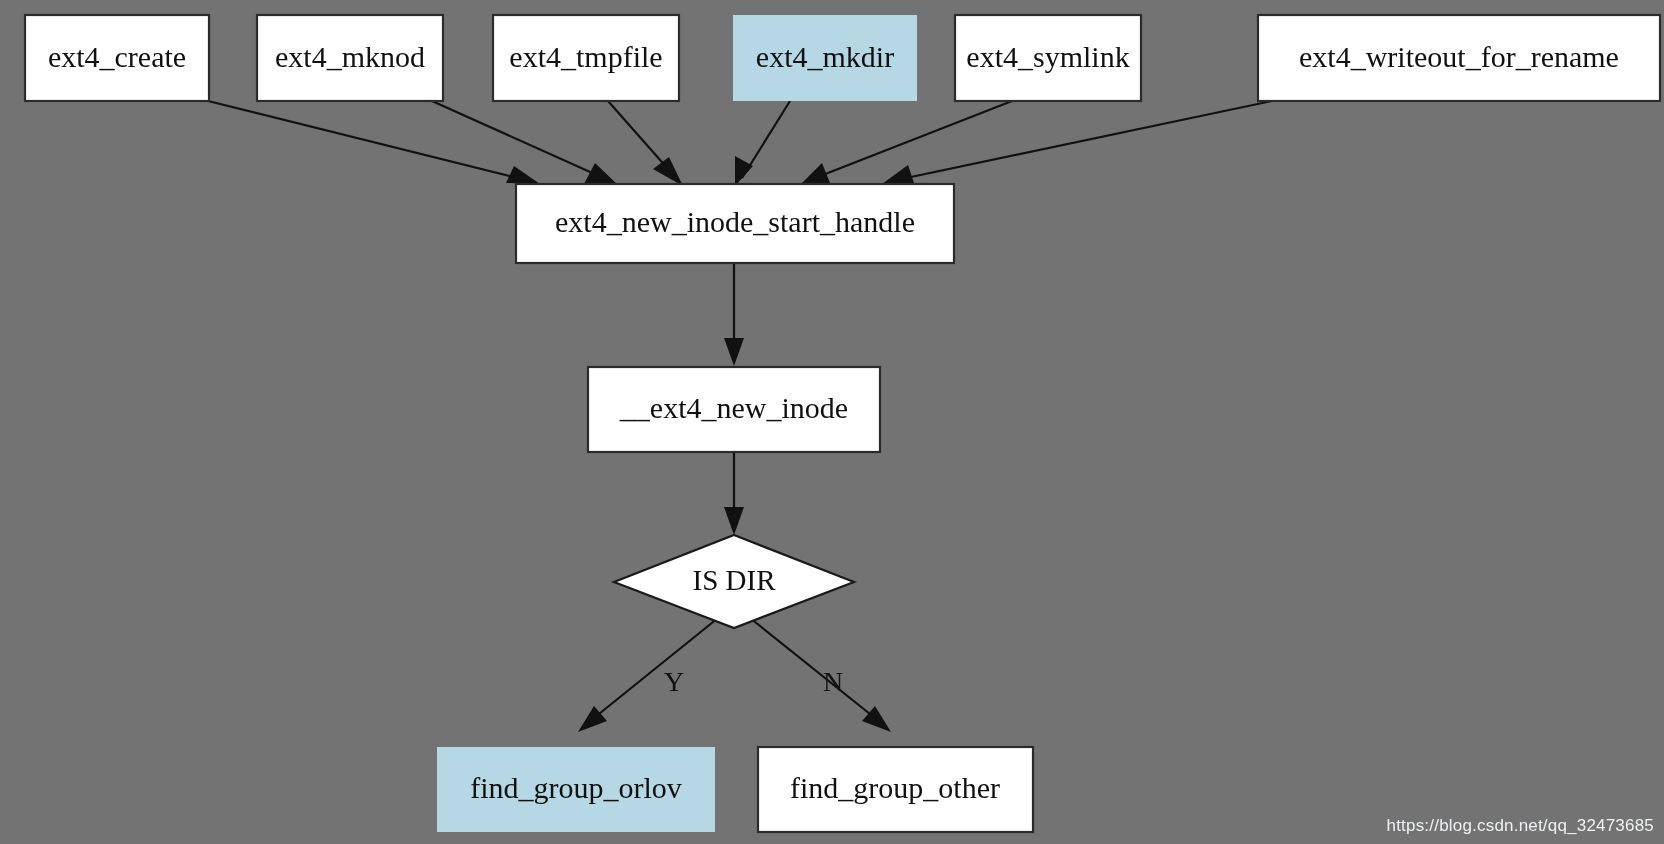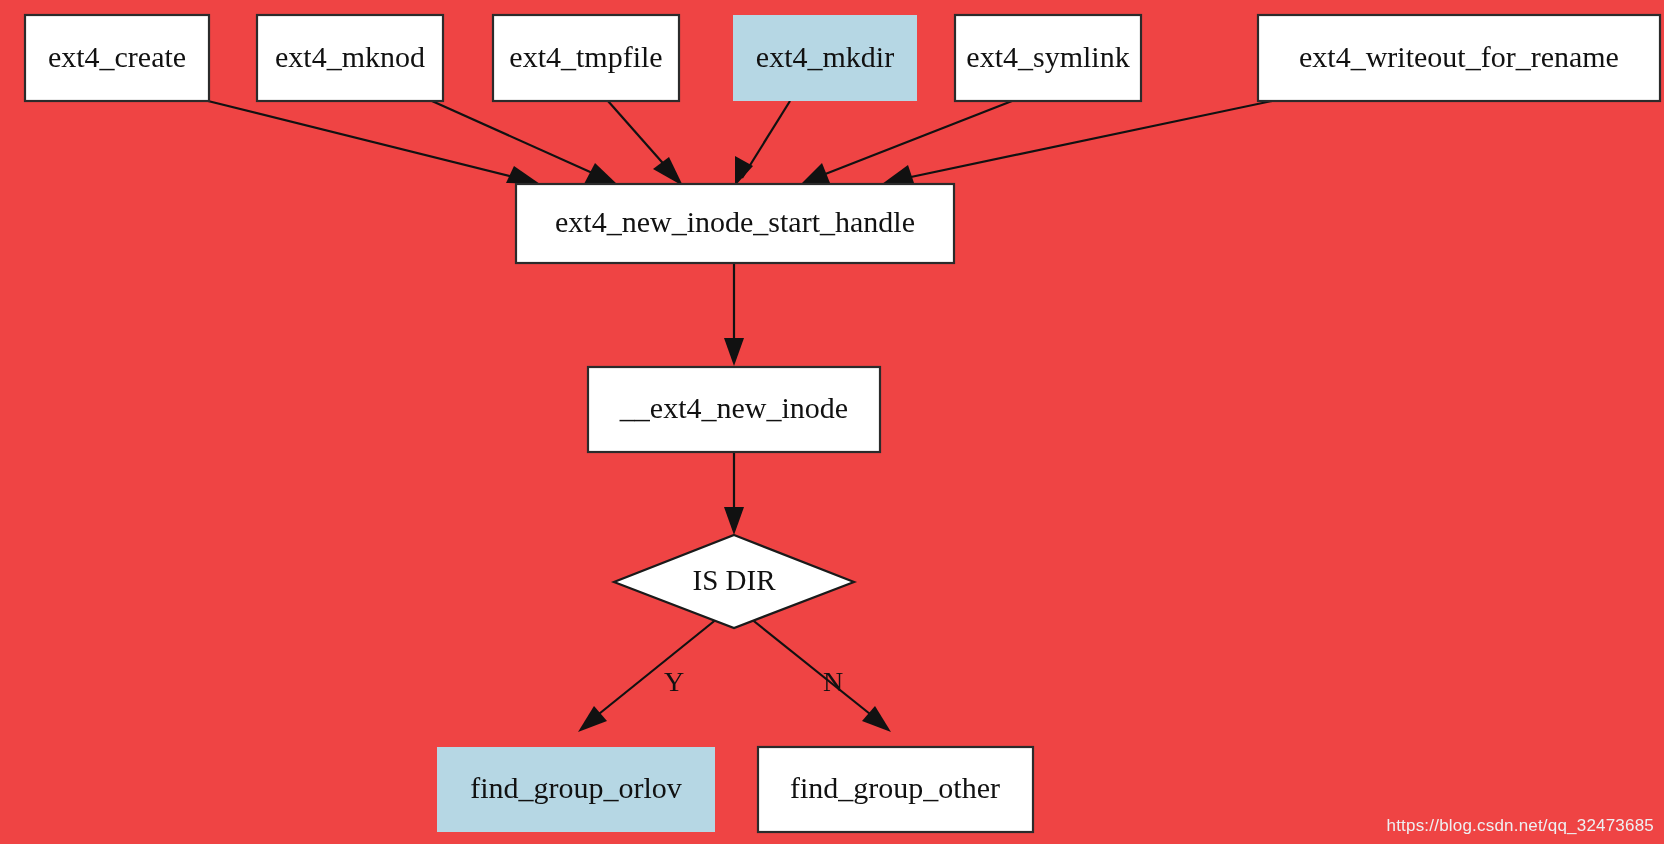--- a/index.html
+++ b/index.html
@@ -4,21 +4,21 @@
 <style>
   html, body {
     margin: 0;
     padding: 0;
     background: #ffffff;
   }
   #canvas {
     position: relative;
     width: 1664px;
     height: 844px;
-    background: #ef4444;
+    background: #737373;
     overflow: hidden;
     font-family: "Liberation Serif", "DejaVu Serif", serif;
   }
   svg.diagram {
     position: absolute;
     top: 0;
     left: 0;
     width: 1664px;
     height: 844px;
   }

